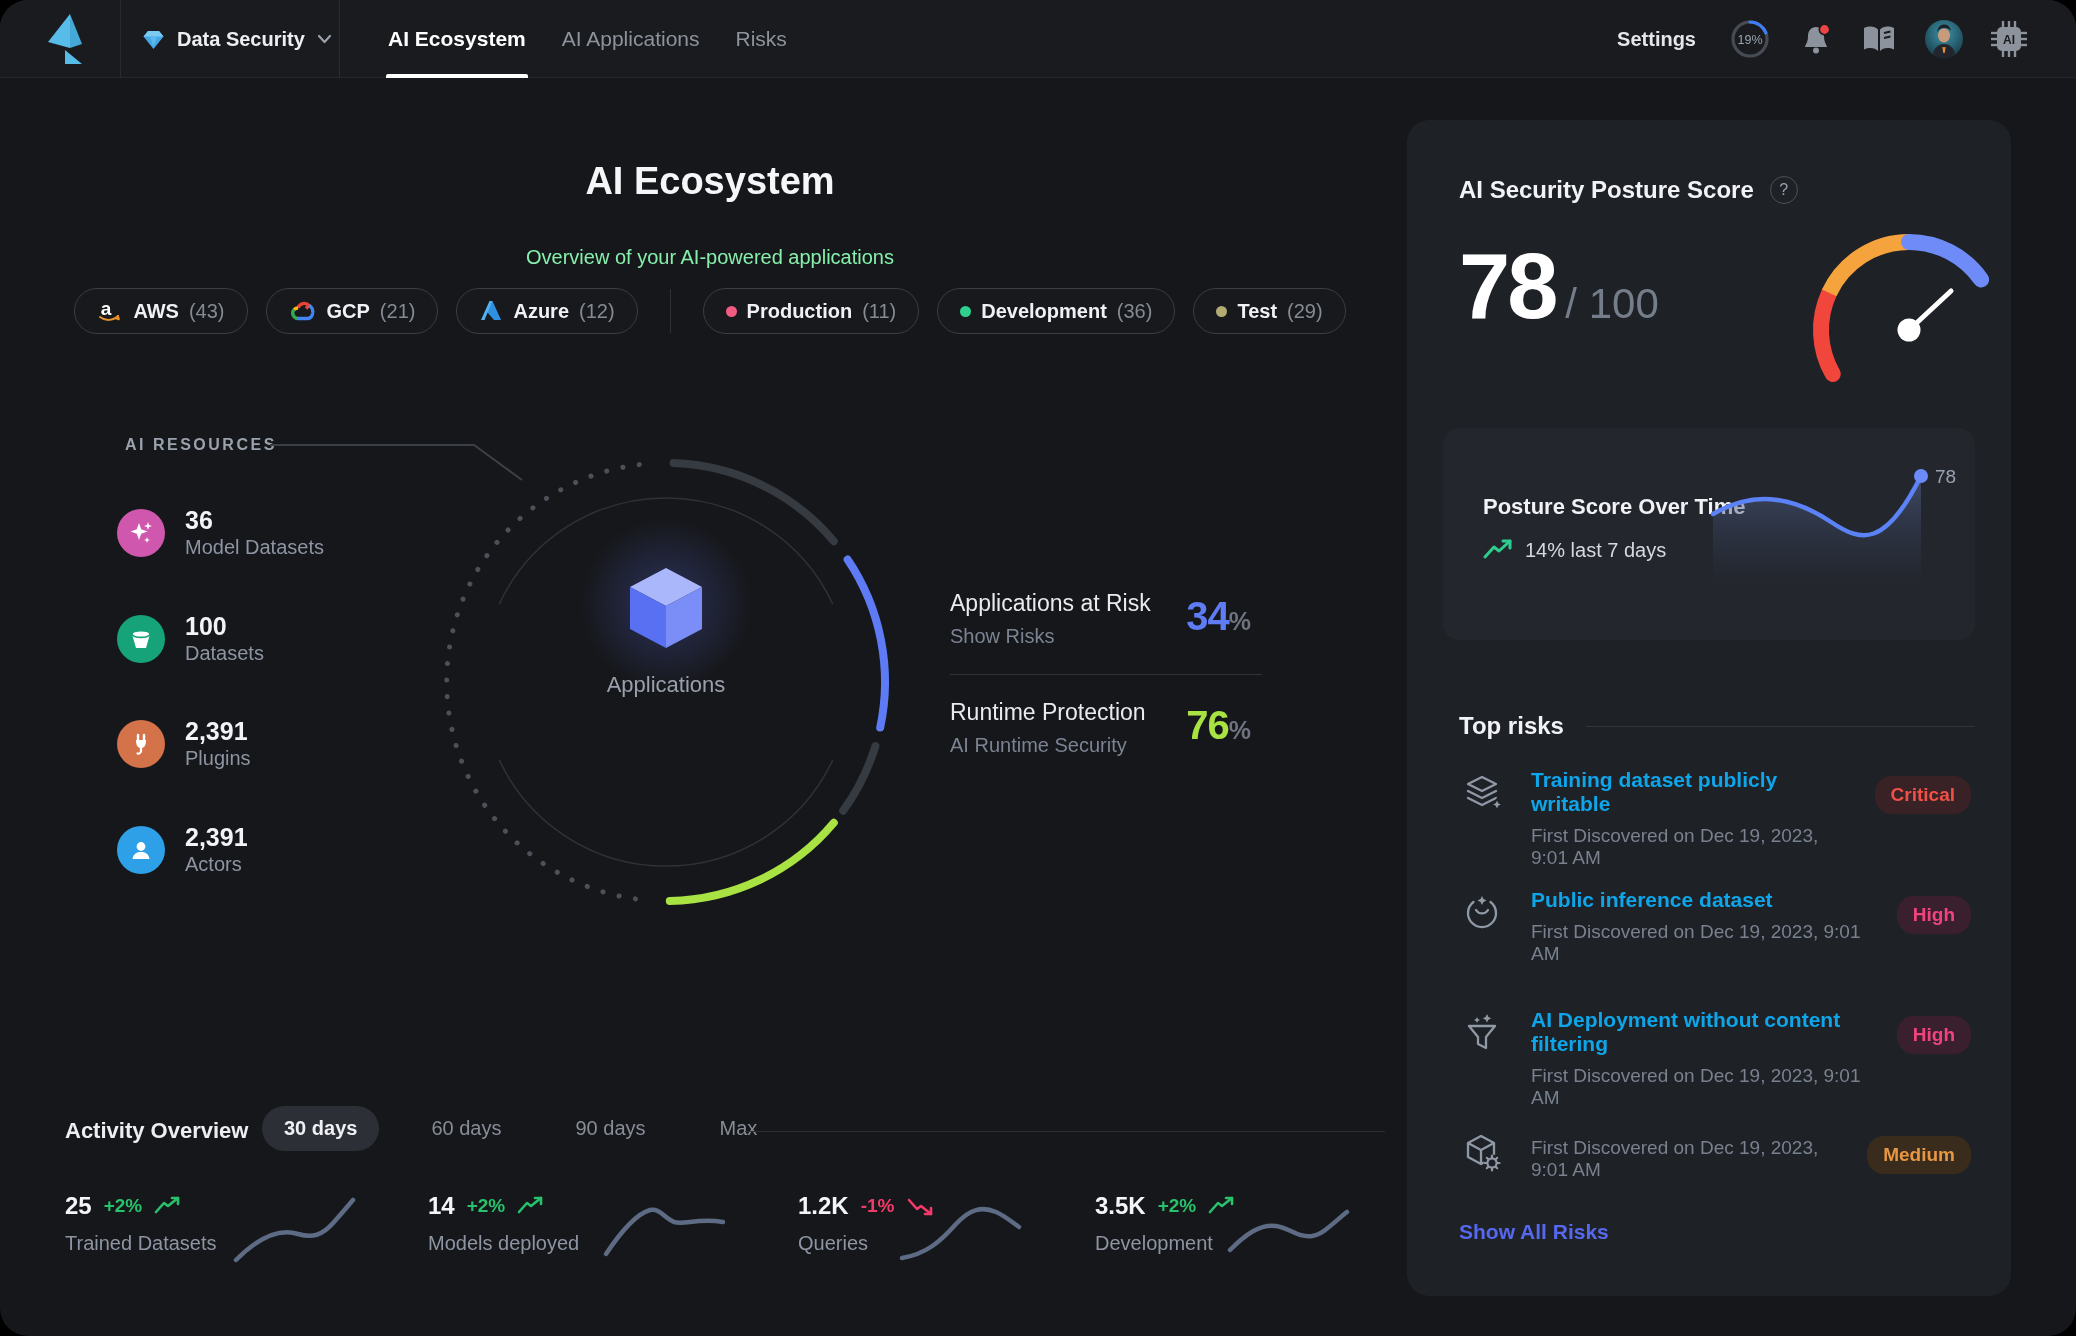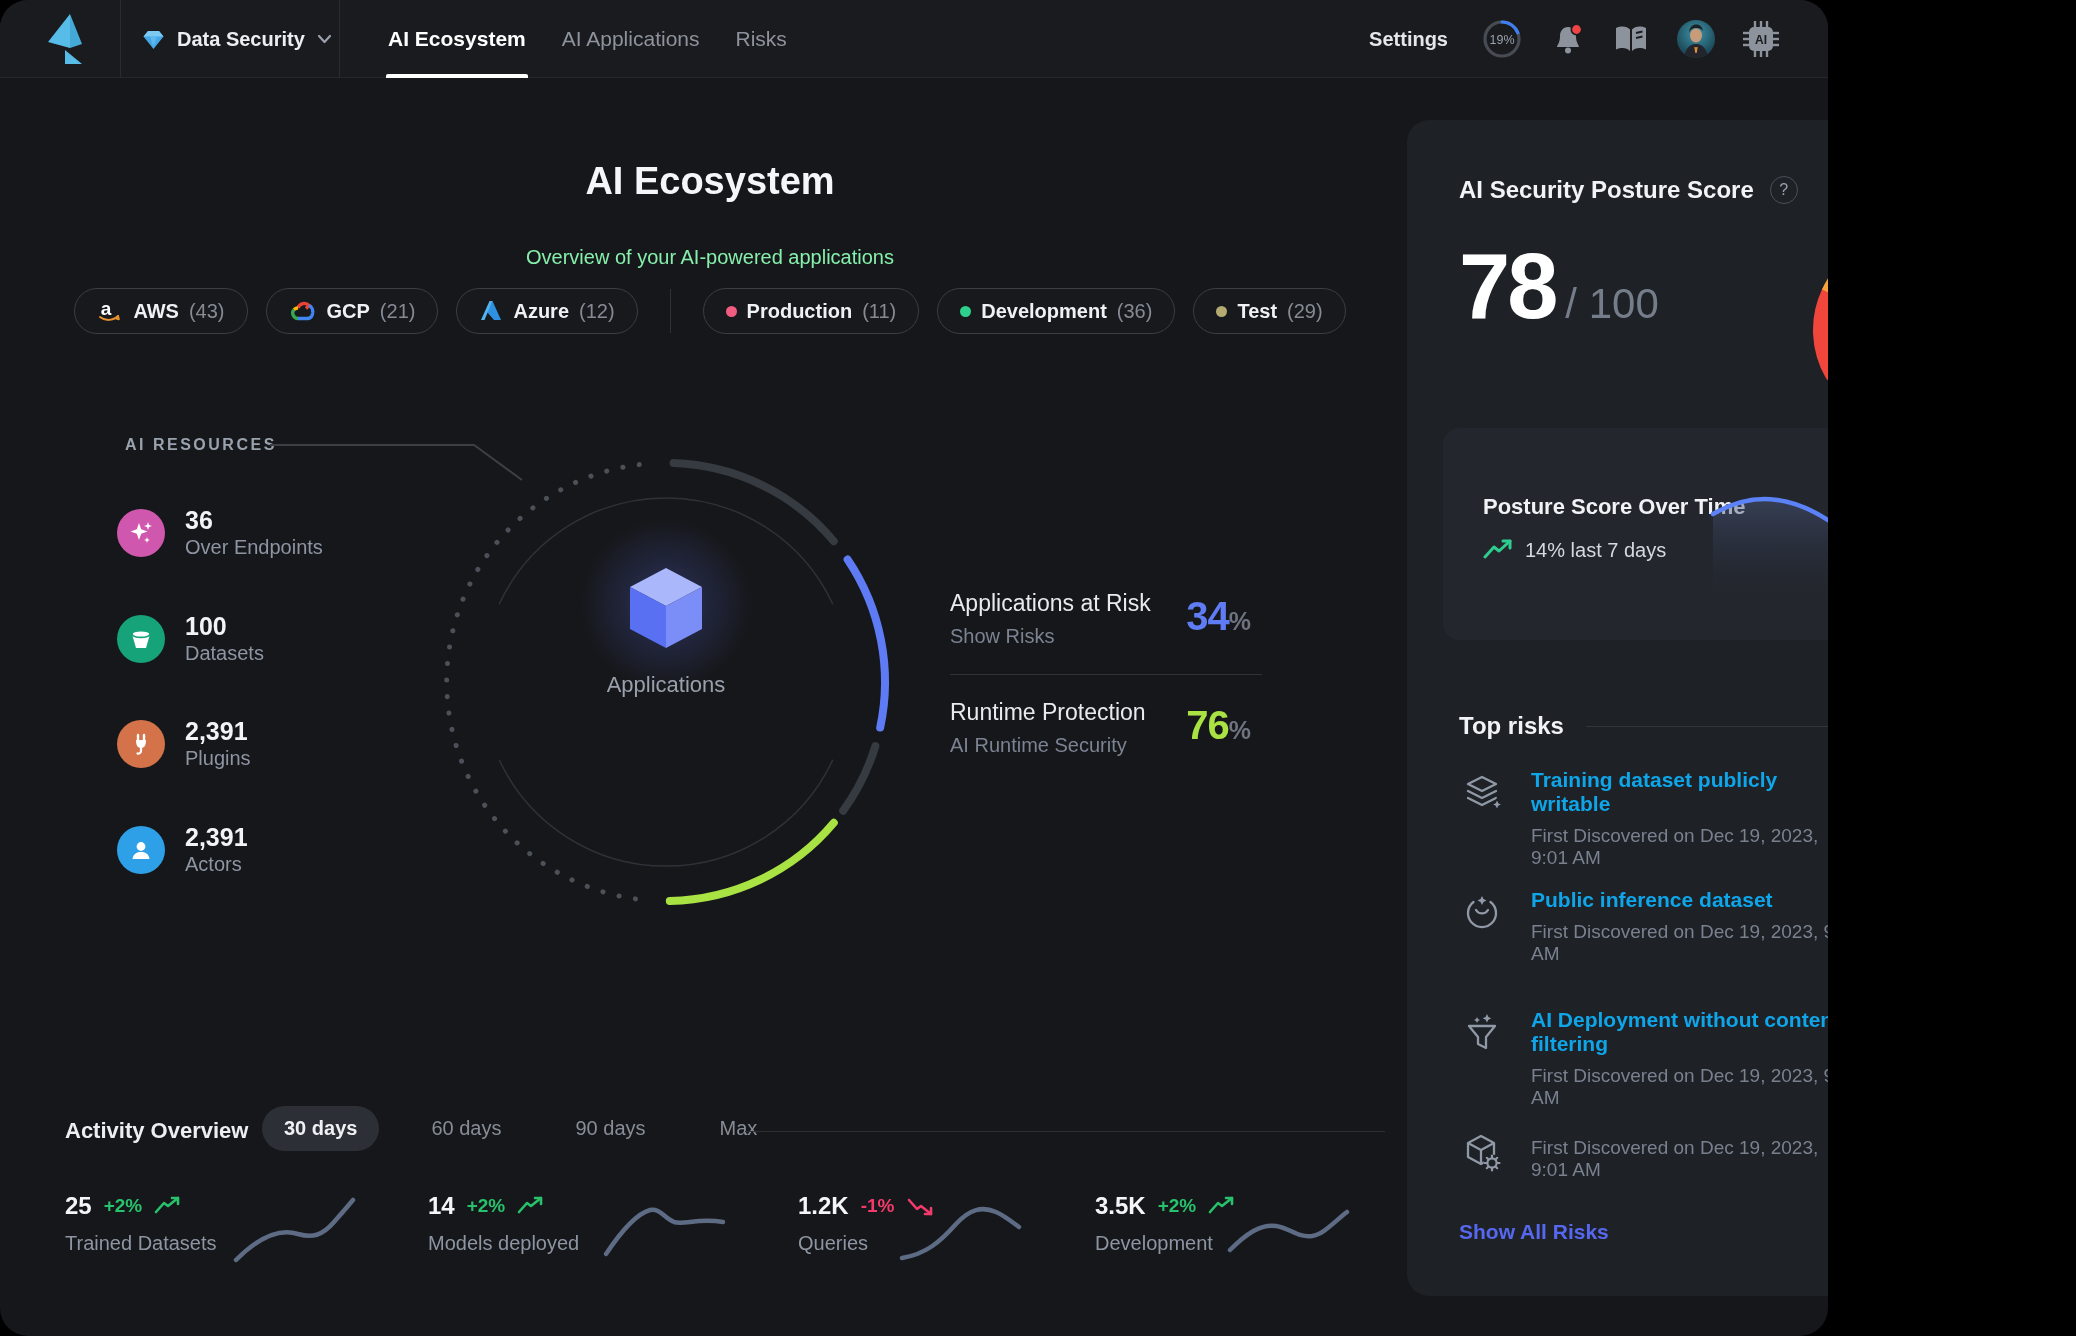--- a/index.html
+++ b/index.html
@@ -1,18 +1,18 @@
 <!DOCTYPE html>
 <html><head>
 <meta charset="utf-8">
 <style>
   html,body{margin:0;padding:0;background:#000;}
   *{box-sizing:border-box;}
   body{font-family:"Liberation Sans","DejaVu Sans",sans-serif;-webkit-font-smoothing:antialiased;}
-  #app{position:relative;width:1828px;height:1336px;background:#16171a;border-radius:28px;overflow:hidden;color:#e9ebef;padding-left:34px;}
+  #app{position:relative;width:2076px;height:1336px;background:#16171a;border-radius:28px;overflow:hidden;color:#e9ebef;padding-left:34px;}
 
   
   .nav{position:absolute;left:0;top:0;width:100%;height:78px;background:#1a1b1f;border-bottom:1px solid #25272c;}
   .nav-vdiv{position:absolute;top:0;width:1px;height:78px;background:#282b30;}
   .logo-box{position:absolute;left:0;top:0;width:120px;height:78px;display:flex;align-items:center;justify-content:center;cursor:pointer;}
   .product-switch{position:absolute;left:120px;top:0;width:219px;height:78px;display:flex;align-items:center;gap:12px;padding-left:22px;cursor:pointer;}
   .product-label{font-size:20px;font-weight:700;color:#eceef2;}
   .tabs{position:absolute;left:388px;top:0;height:78px;display:flex;gap:36px;align-items:center;}
   .tab{position:relative;height:78px;display:flex;align-items:center;font-size:21px;color:#8d939c;cursor:pointer;}
   .tab.active{color:#ffffff;font-weight:700;}
@@ -256,21 +256,21 @@
   <div class="res-item" style="top:506px">
     <div class="res-icon" style="background:#cf58ae">
       <svg width="28" height="28" viewBox="0 0 28 28">
         <path d="M12,4 L14.2,10.3 L20.5,12.5 L14.2,14.7 L12,21 L9.8,14.7 L3.5,12.5 L9.8,10.3 Z" fill="#fff"></path>
         <path d="M21,3 L22,6 L25,7 L22,8 L21,11 L20,8 L17,7 L20,6 Z" fill="#fff"></path>
         <path d="M20,18 L20.8,20.2 L23,21 L20.8,21.8 L20,24 L19.2,21.8 L17,21 L19.2,20.2 Z" fill="#fff"></path>
       </svg>
     </div>
     <div>
       <div class="res-value">36</div>
-      <div class="res-label">Over Endpoints</div>
+      <div class="res-label">Model Datasets</div>
     </div>
   </div>
   <div class="res-item" style="top:612px">
     <div class="res-icon" style="background:#16a379">
       <svg width="26" height="26" viewBox="0 0 26 26">
         <path d="M4,8 L8,22 L18,22 L22,8" fill="#fff"></path>
         <ellipse cx="13" cy="8" rx="9" ry="3.4" fill="#fff" stroke="#16a379" stroke-width="1.6"></ellipse>
       </svg>
     </div>
     <div>

